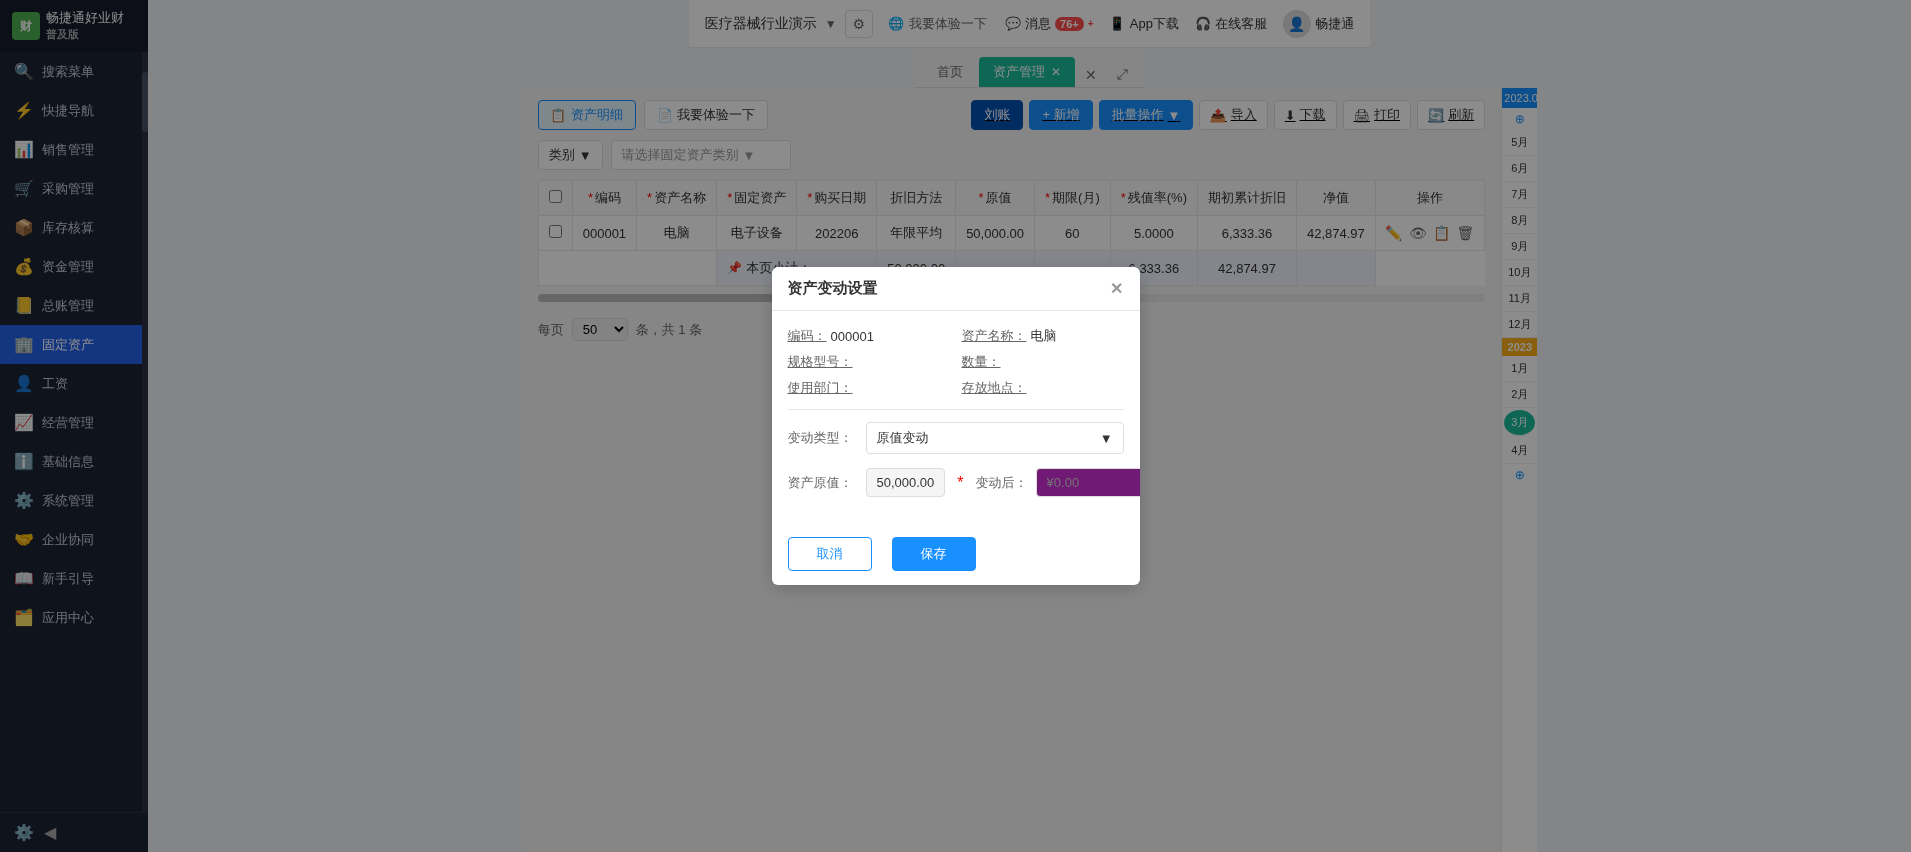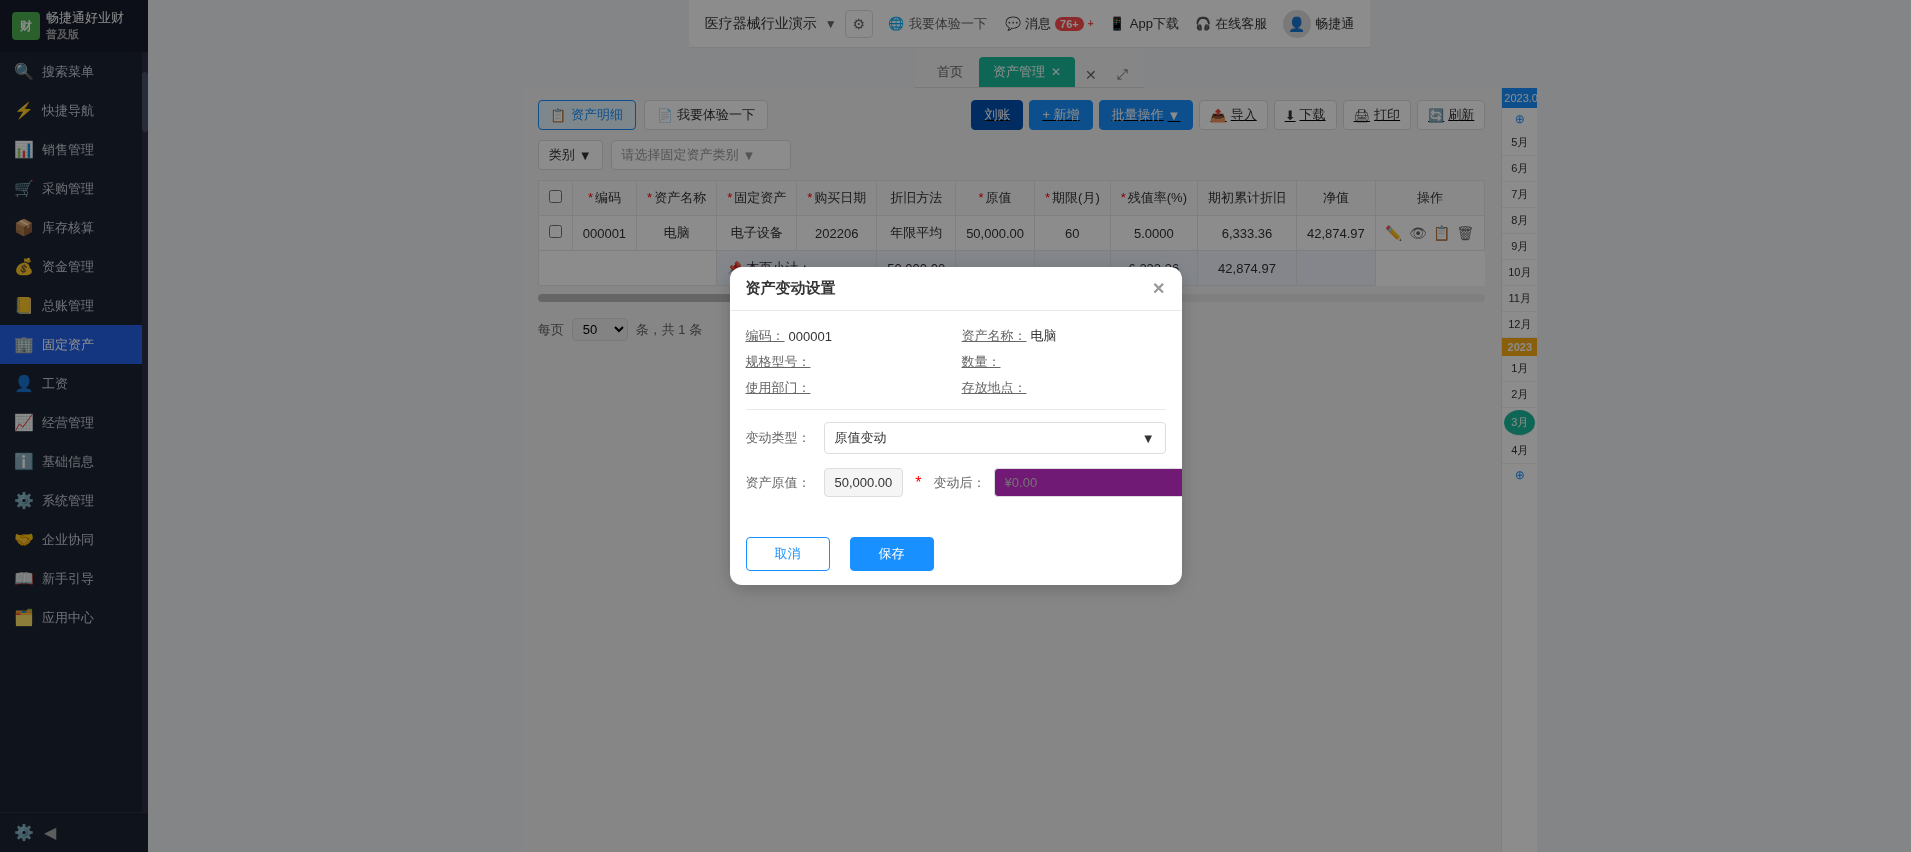--- a/index.html
+++ b/index.html
@@ -402,22 +402,22 @@
       position: fixed;
       top: 0; left: 0; right: 0; bottom: 0;
       background: rgba(0,0,0,0.45);
       display: flex;
       align-items: center;
       justify-content: center;
       z-index: 1000;
     }
     .modal {
       background: #fff;
-      border-radius: 12px;
-      width: 452px;
+      border-radius: 6px;
+      width: 368px;
       box-shadow: 0 4px 20px rgba(0,0,0,0.2);
       overflow: hidden;
     }
     .modal-header {
       display: flex;
       align-items: center;
       justify-content: space-between;
       padding: 12px 16px;
       border-bottom: 1px solid #e8e8e8;
       font-size: 15px;

